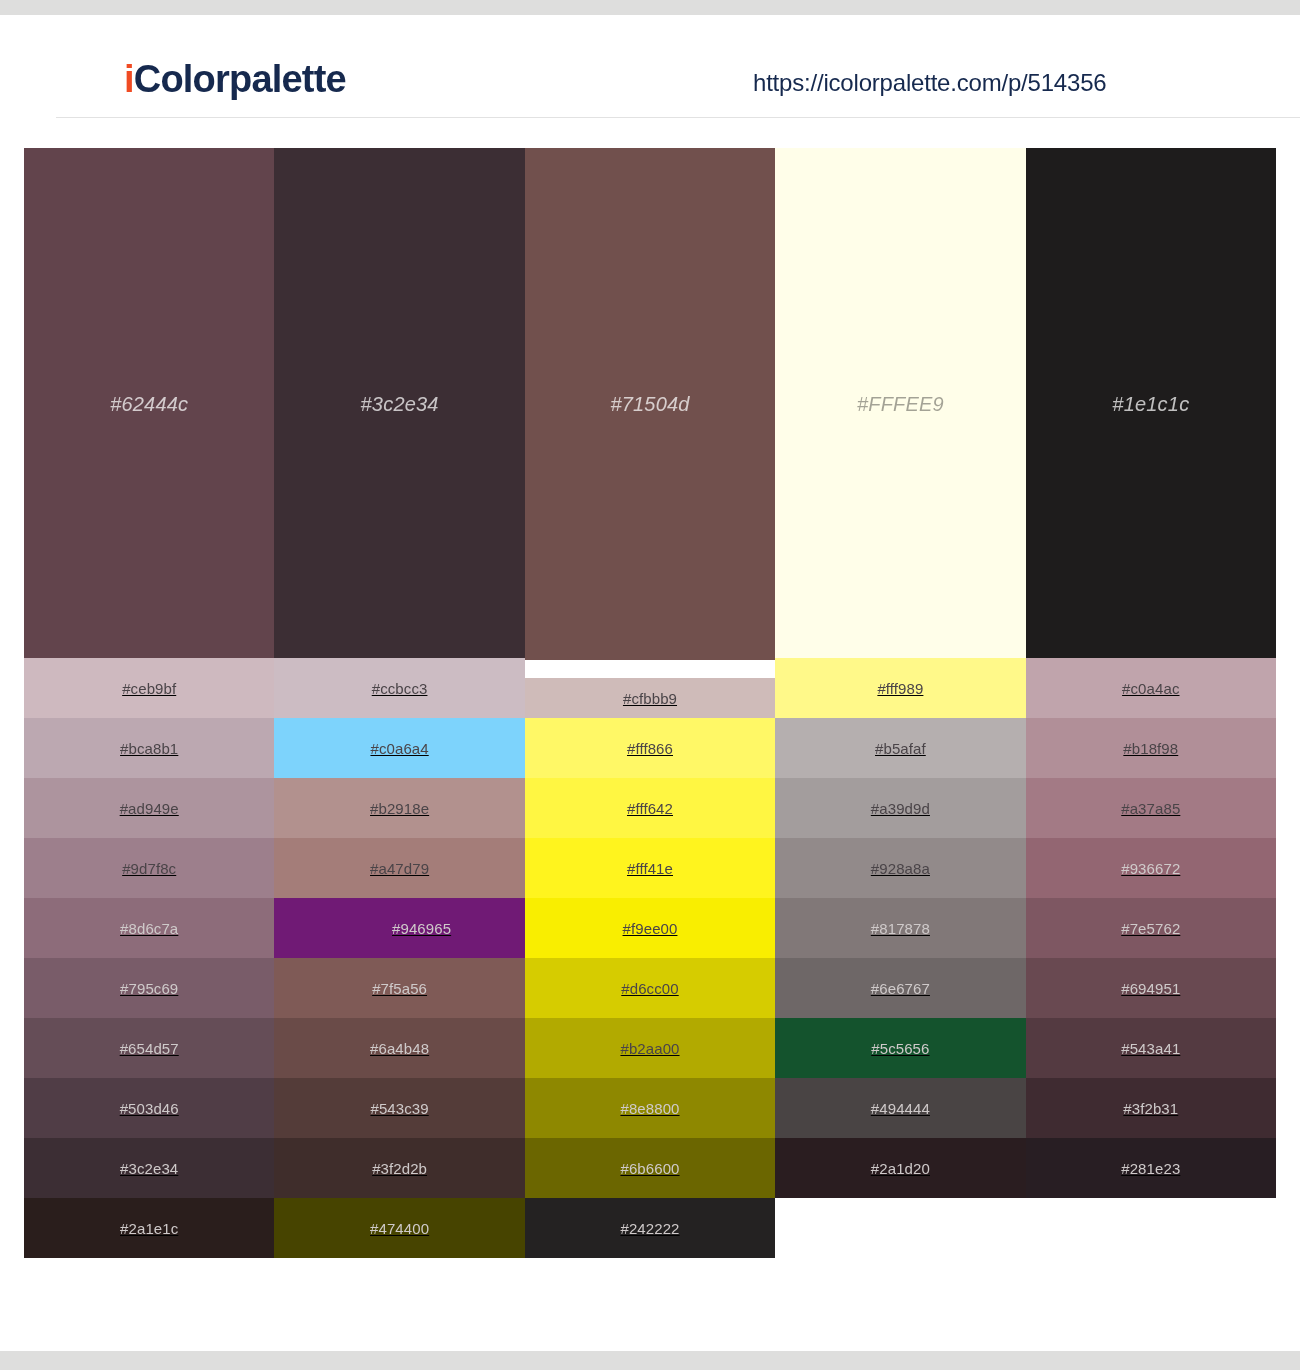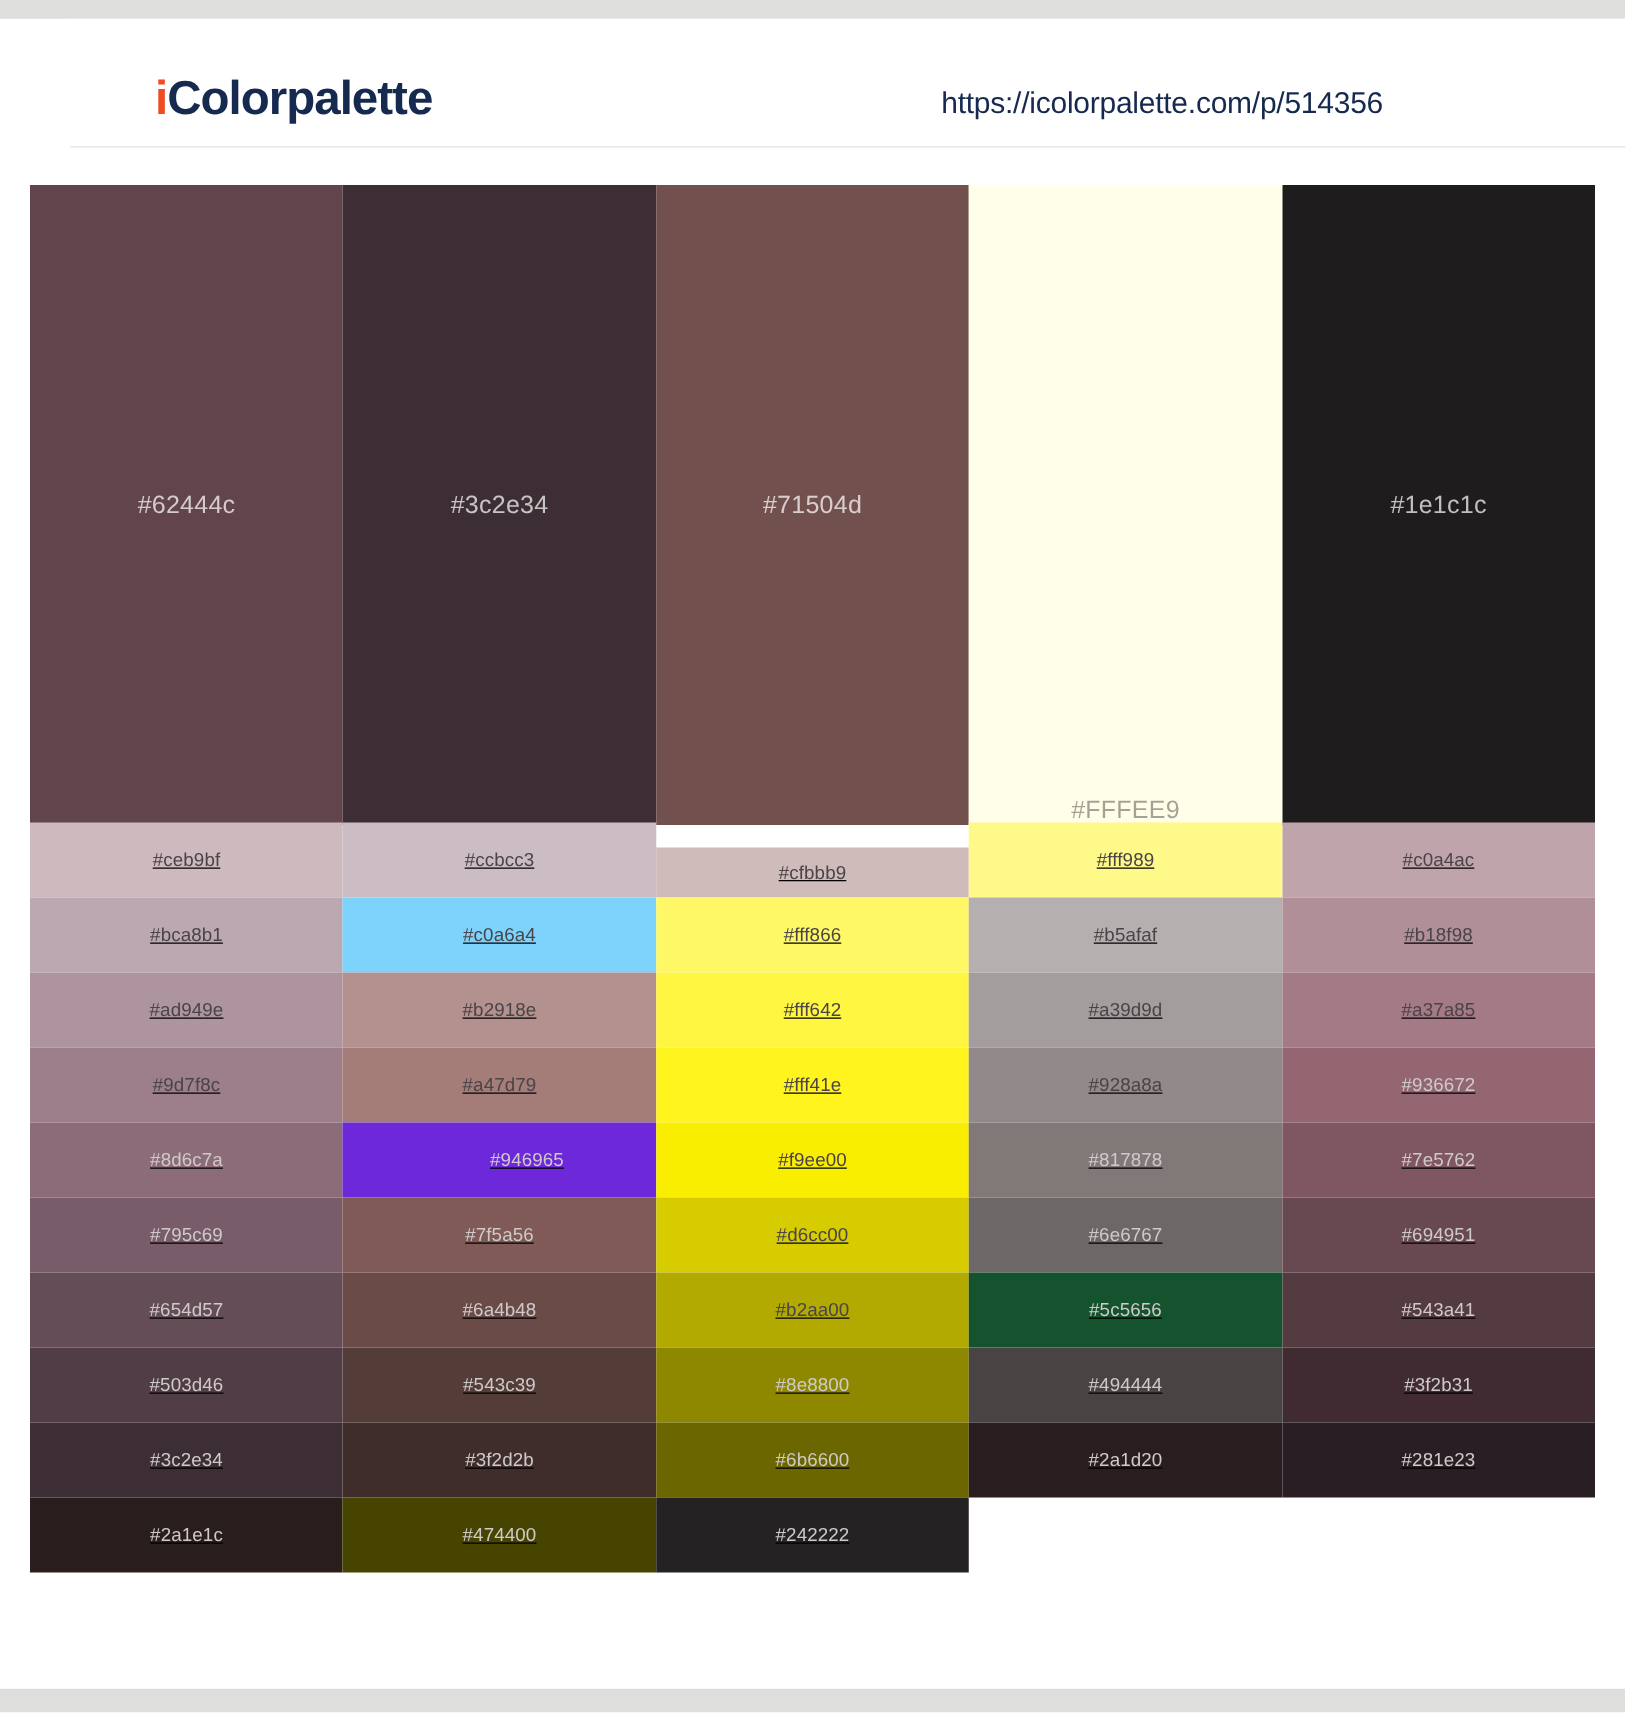--- a/index.html
+++ b/index.html
@@ -65,20 +65,21 @@
   }
 
   
   .main-swatches {
     position: absolute;
     left: 24px;
     top: 148px;
     width: 1252px;
     height: 512px;
     display: flex;
+    font-style: italic;
   }
   .main-swatch {
     flex: 1 1 0;
     position: relative;
     display: flex;
     align-items: center;
     justify-content: center;
   }
   .main-swatch .code {
     font-size: 20px;
@@ -141,21 +142,21 @@
   <div class="main-swatches" id="main-swatches">
       <div class="main-swatch" style="background: rgb(98, 68, 76);">
         <span class="code">#62444c</span>
       </div>
       <div class="main-swatch" style="background: rgb(60, 46, 52);">
         <span class="code">#3c2e34</span>
       </div>
       <div class="main-swatch" style="background: rgb(113, 80, 77);">
         <span class="code">#71504d</span>
       </div>
-      <div class="main-swatch light" style="background: rgb(255, 254, 233); align-items: flex-end;">
+      <div class="main-swatch light" style="background: rgb(255, 254, 233);">
         <span class="code">#FFFEE9</span>
       </div>
       <div class="main-swatch" style="background: rgb(30, 28, 28);">
         <span class="code">#1e1c1c</span>
       </div>
     </div>
 
   <div class="shade-grid" id="shade-grid">
       <div class="shade-cell dark-text" style="background: rgb(206, 185, 191);">#ceb9bf</div>
       <div class="shade-cell dark-text" style="background: rgb(204, 188, 195);">#ccbcc3</div>
@@ -171,21 +172,21 @@
       <div class="shade-cell dark-text" style="background: rgb(178, 145, 142);">#b2918e</div>
       <div class="shade-cell dark-text" style="background: rgb(255, 246, 66);">#fff642</div>
       <div class="shade-cell dark-text" style="background: rgb(163, 157, 157);">#a39d9d</div>
       <div class="shade-cell dark-text" style="background: rgb(163, 122, 133);">#a37a85</div>
       <div class="shade-cell dark-text" style="background: rgb(157, 127, 140);">#9d7f8c</div>
       <div class="shade-cell dark-text" style="background: rgb(164, 125, 121);">#a47d79</div>
       <div class="shade-cell dark-text" style="background: rgb(255, 244, 30);">#fff41e</div>
       <div class="shade-cell dark-text" style="background: rgb(146, 138, 138);">#928a8a</div>
       <div class="shade-cell light-text" style="background: rgb(147, 102, 114);">#936672</div>
       <div class="shade-cell light-text" style="background: rgb(141, 108, 122);">#8d6c7a</div>
-      <div class="shade-cell light-text" style="background: #6d28d9; padding-left: 44px;">#946965</div>
+      <div class="shade-cell light-text" style="background: #701a75; padding-left: 44px;">#946965</div>
       <div class="shade-cell dark-text" style="background: rgb(249, 238, 0);">#f9ee00</div>
       <div class="shade-cell light-text" style="background: rgb(129, 120, 120);">#817878</div>
       <div class="shade-cell light-text" style="background: rgb(126, 87, 98);">#7e5762</div>
       <div class="shade-cell light-text" style="background: rgb(121, 92, 105);">#795c69</div>
       <div class="shade-cell light-text" style="background: rgb(127, 90, 86);">#7f5a56</div>
       <div class="shade-cell dark-text" style="background: rgb(214, 204, 0);">#d6cc00</div>
       <div class="shade-cell light-text" style="background: rgb(110, 103, 103);">#6e6767</div>
       <div class="shade-cell light-text" style="background: rgb(105, 73, 81);">#694951</div>
       <div class="shade-cell light-text" style="background: rgb(101, 77, 87);">#654d57</div>
       <div class="shade-cell light-text" style="background: rgb(106, 75, 72);">#6a4b48</div>

